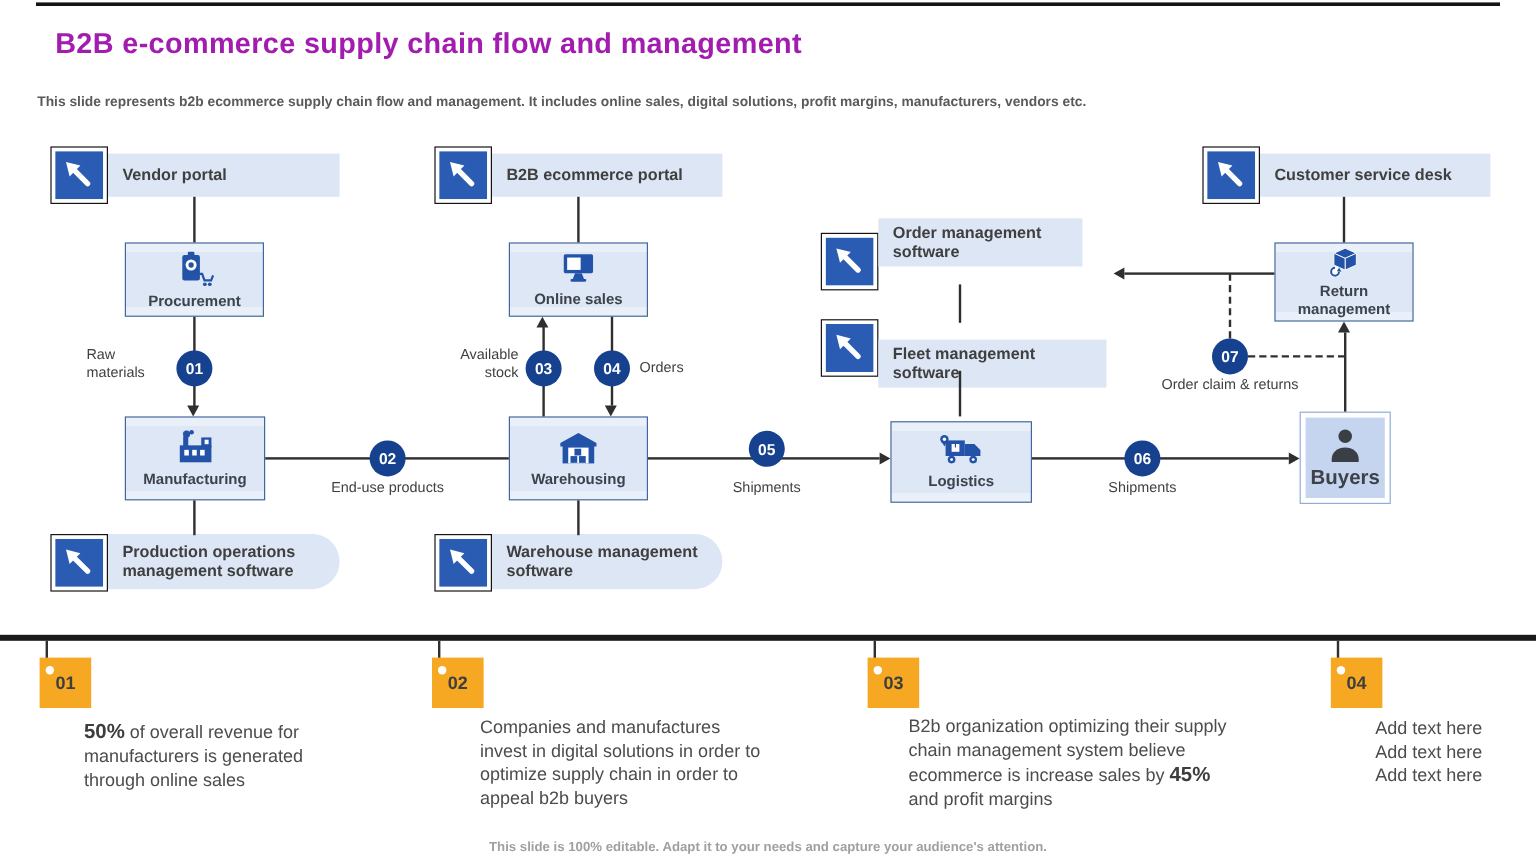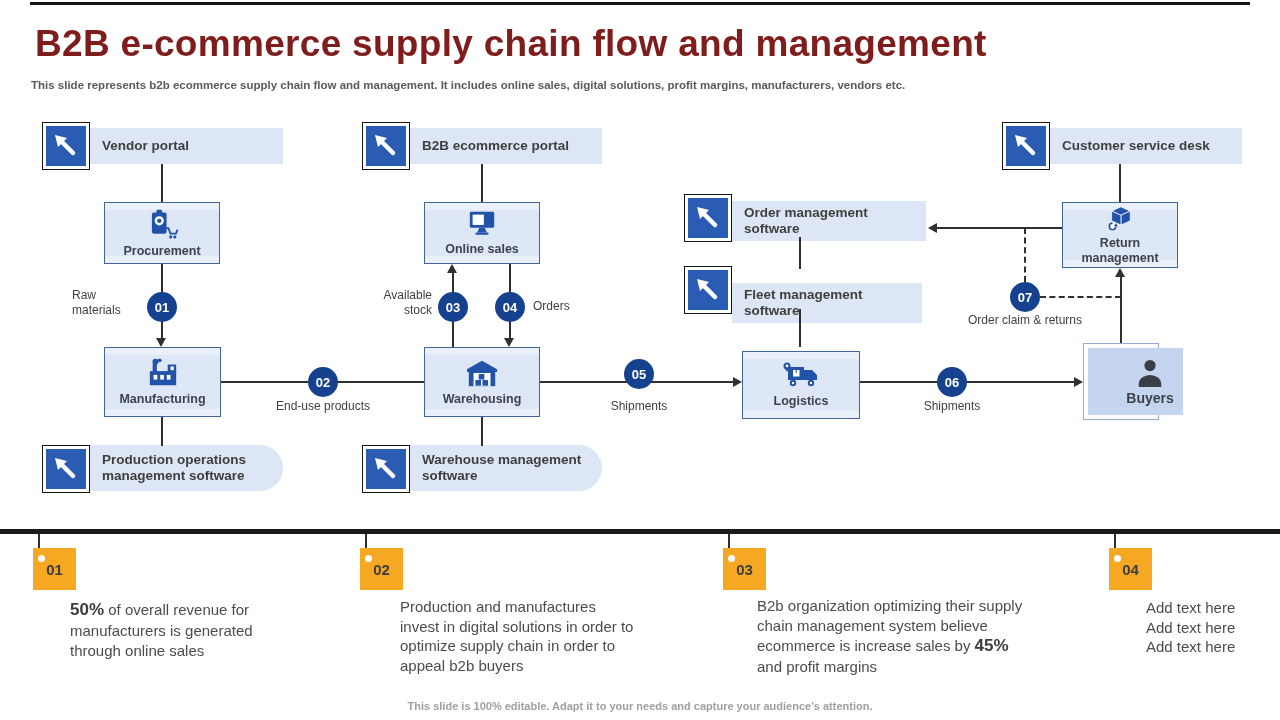--- a/index.html
+++ b/index.html
@@ -2,39 +2,39 @@
 <html><head>
 <meta charset="utf-8">
 <style>
   html,body{margin:0;padding:0;}
   body{width:1280px;height:720px;position:relative;overflow:hidden;background:#fff;
        font-family:"Liberation Sans",sans-serif;color:#3f3f3f;}
   .abs{position:absolute;font-weight:bold;}
 
   
   .top-rule{left:30px;top:2px;width:1220px;height:3px;background:#141414;}
-  .title{left:35px;top:23px;font-size:37px;font-weight:bold;color:#7f1d1d;letter-spacing:.3px;}
+  .title{left:46px;top:23px;font-size:24px;font-weight:bold;color:#a21caf;letter-spacing:.3px;}
   .subtitle{left:31px;top:79px;font-size:11.5px;color:#5a5a5a;}
 
   
   .icon-tile{width:48px;height:48px;background:#fff;border:1.5px solid #141414;
              display:flex;align-items:center;justify-content:center;box-sizing:border-box;}
   .plabel{background:#dde6f5;color:#3f3f3f;font-size:13.5px;display:flex;align-items:center;
           padding:0 12px;box-sizing:border-box;line-height:1.2;}
   .rounded-right{border-radius:0 23px 23px 0;}
 
   
   .node{background:linear-gradient(180deg,#eaf0fa 0,#eaf0fa 7px,#dde7f6 7px,
         #dde7f6 calc(100% - 7px),#eaf0fa calc(100% - 7px));
         border:1px solid #41669e;display:flex;flex-direction:column;align-items:center;
         justify-content:center;gap:3px;box-sizing:border-box;color:#3d434c;font-size:12.5px;
         text-align:center;line-height:1.15;}
   .buyers-outer{border:1px solid #8fadd9;background:#fff;padding:4px;box-sizing:border-box;}
   .buyers-inner{width:100%;height:100%;background:#c5d4ef;display:flex;flex-direction:column;
-        align-items:center;justify-content:center;gap:2px;color:#3d4148;font-size:14px;padding-left:29px;}
+        align-items:center;justify-content:center;gap:2px;color:#3d4148;font-size:17px;}
 
   
   .vline{position:absolute;width:2px;background:#2f2f2f;}
   .hline{position:absolute;height:2px;background:#2f2f2f;}
   .vdash{position:absolute;width:0;border-left:2px dashed #2f2f2f;}
   .hdash{position:absolute;height:0;border-top:2px dashed #2f2f2f;}
   .arr{position:absolute;width:0;height:0;}
   .arr-right{border-top:5px solid transparent;border-bottom:5px solid transparent;border-left:9px solid #2f2f2f;}
   .arr-left{border-top:5px solid transparent;border-bottom:5px solid transparent;border-right:9px solid #2f2f2f;}
   .arr-up{border-left:5px solid transparent;border-right:5px solid transparent;border-bottom:9px solid #2f2f2f;}
@@ -87,21 +87,21 @@
 </div>
 <div class="abs plabel" style="left:1050px;top:128px;width:192px;height:36px">Customer service desk</div>
 
 <div class="abs icon-tile" style="left:684px;top:194px">
   <svg width="40" height="40" viewBox="0 0 40 40">
       <rect width="40" height="40" fill="#2b5cb4"></rect>
       <line x1="27" y1="27" x2="15" y2="15" stroke="#fff" stroke-width="4.5" stroke-linecap="round"></line>
       <polygon points="9,9 21,12 12,21" fill="#fff"></polygon>
     </svg>
 </div>
-<div class="abs plabel" style="left:732px;top:201px;width:194px;height:40px">Order management software</div>
+<div class="abs plabel" style="left:732px;top:182px;width:170px;height:40px">Order management software</div>
 
 <div class="abs icon-tile" style="left:684px;top:266px">
   <svg width="40" height="40" viewBox="0 0 40 40">
       <rect width="40" height="40" fill="#2b5cb4"></rect>
       <line x1="27" y1="27" x2="15" y2="15" stroke="#fff" stroke-width="4.5" stroke-linecap="round"></line>
       <polygon points="9,9 21,12 12,21" fill="#fff"></polygon>
     </svg>
 </div>
 <div class="abs plabel" style="left:732px;top:283px;width:190px;height:40px">Fleet management software</div>
 
@@ -276,21 +276,21 @@
 </div>
 <div class="tl-text" style="left:70px;top:599px;width:200px">
   <b>50%</b><span> of overall revenue for manufacturers is generated through online sales</span>
 </div>
 
 <div class="vline" style="left:365px;top:534px;height:22px"></div>
 <div class="tag" style="left:360px;top:548px">
   <span class="pin"></span>
   <span>02</span>
 </div>
-<div class="tl-text" style="left:400px;top:597px;width:236px">Production and manufactures invest in digital solutions in order to optimize supply chain in order to appeal b2b buyers</div>
+<div class="tl-text" style="left:400px;top:597px;width:236px">Companies and manufactures invest in digital solutions in order to optimize supply chain in order to appeal b2b buyers</div>
 
 <div class="vline" style="left:728px;top:534px;height:22px"></div>
 <div class="tag" style="left:723px;top:548px">
   <span class="pin"></span>
   <span>03</span>
 </div>
 <div class="tl-text" style="left:757px;top:596px;width:268px">
   <span>B2b organization optimizing their supply chain management system believe ecommerce is increase sales by </span><b>45%</b><span> and profit margins</span>
 </div>
 

